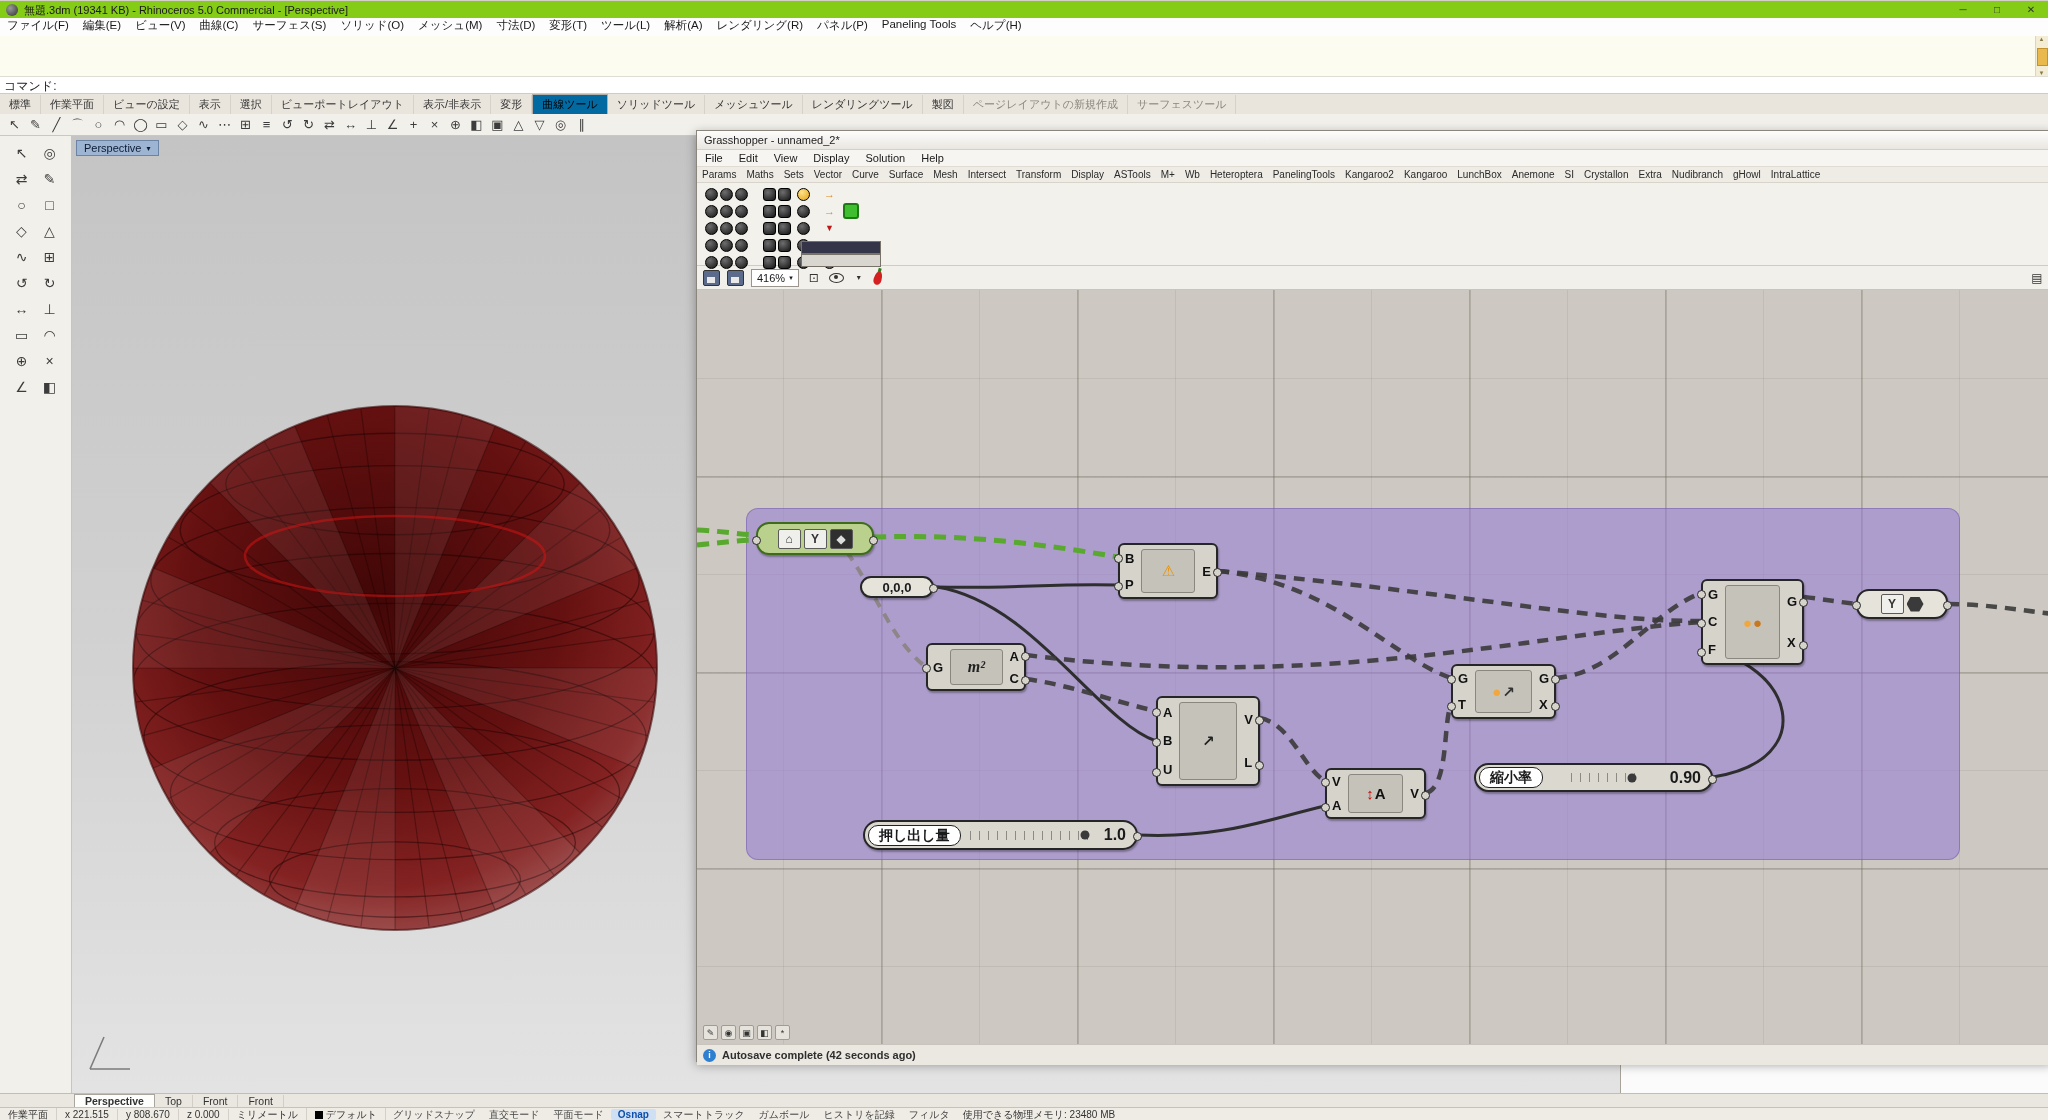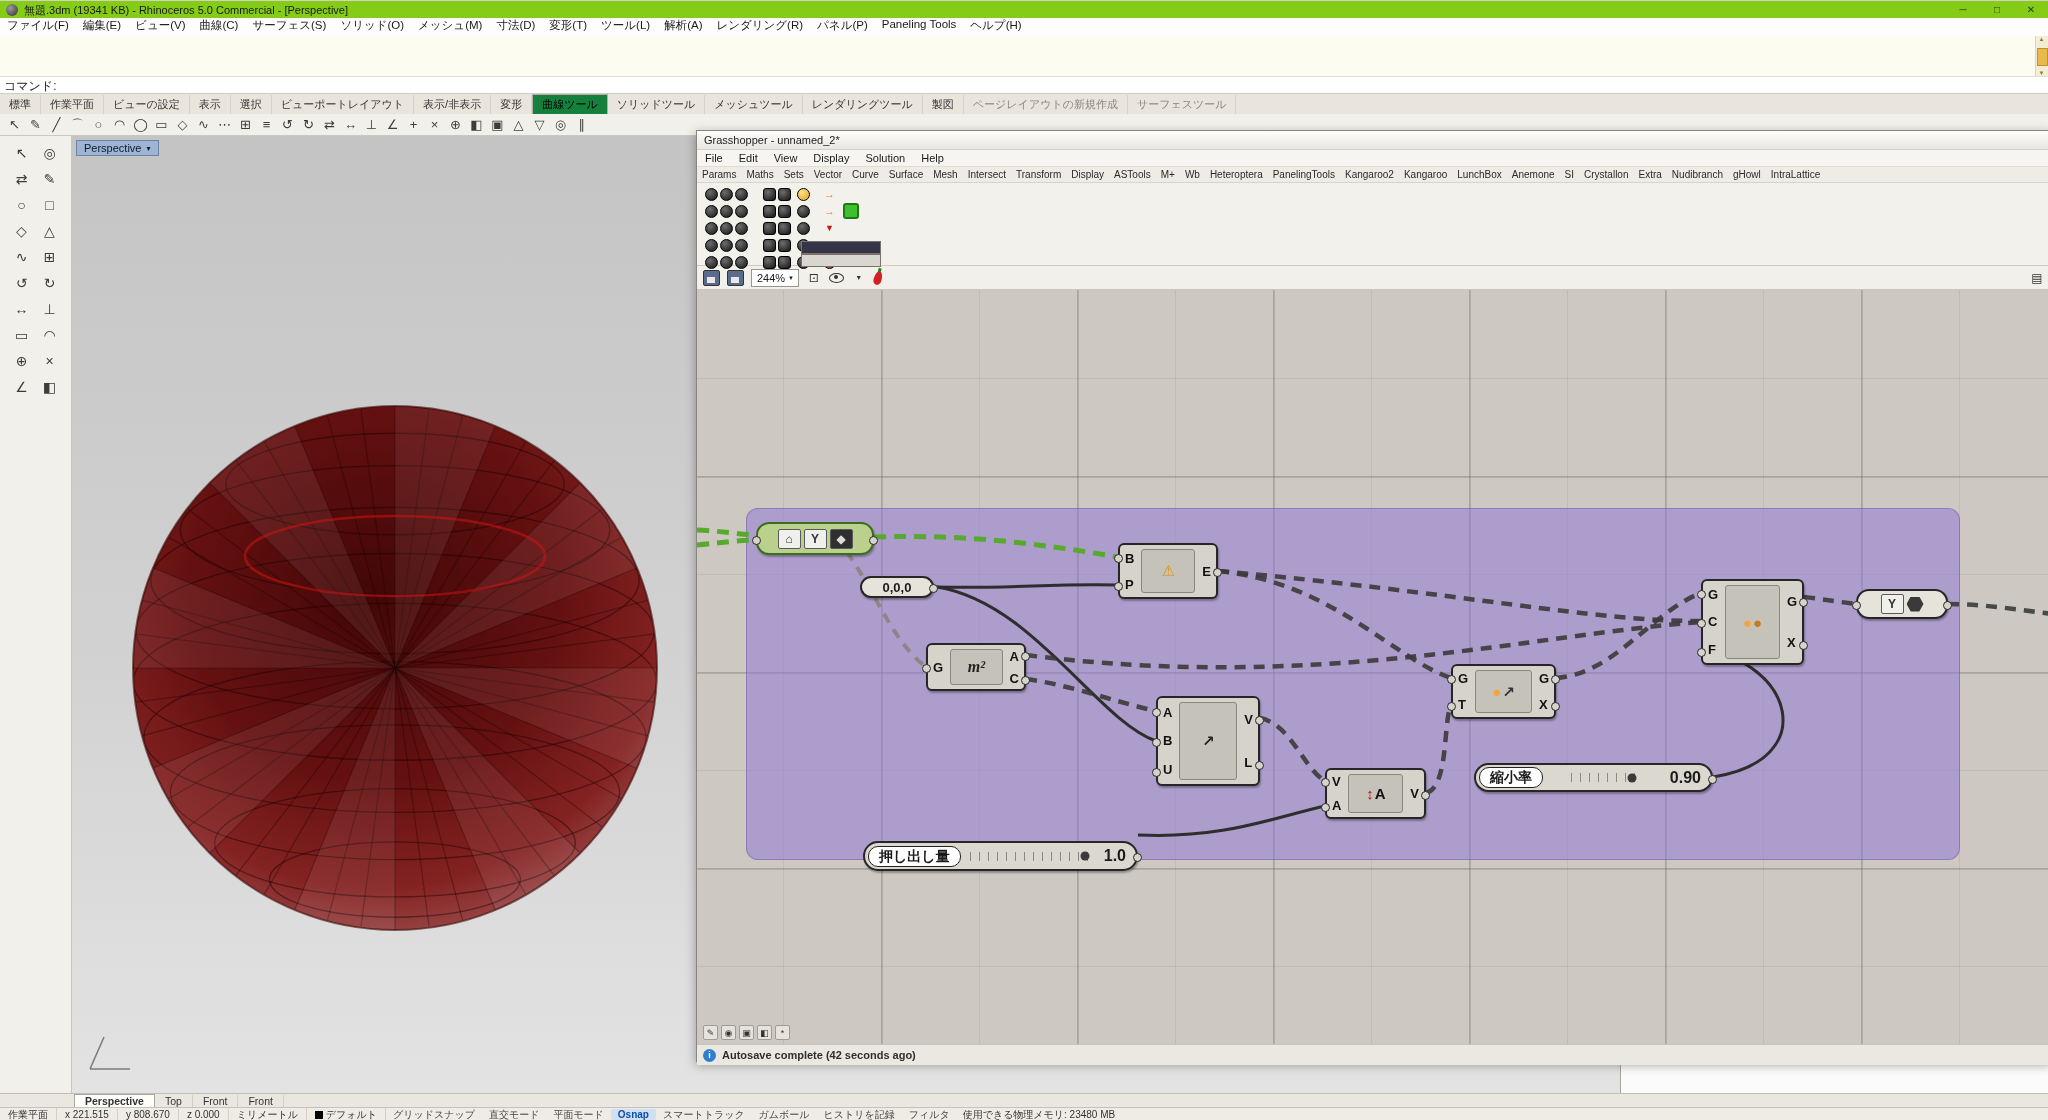--- a/index.html
+++ b/index.html
@@ -24,21 +24,21 @@
     border-left:1px solid #ddd6bc;z-index:6}
   #cmd-scroll .thumb{position:absolute;left:1px;top:12px;width:9px;height:16px;background:#eab94e;border:1px solid #c4922c}
   #cmd-scroll .ar{position:absolute;left:0;width:11px;text-align:center;font-size:6px;color:#8a7a44}
   #cmdline{position:absolute;left:0;top:76px;width:2048px;height:18px;background:#fff;
     border-top:1px solid #e0ddd4;border-bottom:1px solid #cfccc4;font-size:12px;line-height:18px;
     padding-left:4px;box-sizing:border-box;color:#222;z-index:5}
 
   #tabbar{position:absolute;left:0;top:94px;width:2048px;height:20px;background:#e9e5dd;
     display:flex;align-items:flex-end;font-size:11px;z-index:5}
   #tabbar span{padding:2px 9px;color:#333;border-right:1px solid #d6d2c9;white-space:nowrap}
-  #tabbar span.active{background:#15803d;border:1px solid #b3afa6;border-bottom:none;color:#000}
+  #tabbar span.active{background:#0369a1;border:1px solid #b3afa6;border-bottom:none;color:#000}
   #tabbar span.dim{color:#8a867e}
 
   #maintoolbar{position:absolute;left:0;top:114px;width:2048px;height:22px;background:#f2f0ea;
     border-bottom:1px solid #ccc8c0;display:flex;align-items:center;padding-left:4px;box-sizing:border-box;z-index:4}
   #maintoolbar span{width:21px;height:19px;display:inline-flex;align-items:center;justify-content:center;
     font-size:13px;color:#3c3c3c}
 
   #lefttoolbar{position:absolute;left:0;top:136px;width:72px;height:957px;background:#f2f0ea;
     border-right:1px solid #c9c5bd;z-index:2;display:grid;grid-template-columns:repeat(2,28px);
     grid-auto-rows:26px;justify-content:center;padding-top:4px;box-sizing:border-box;align-content:start}
@@ -440,21 +440,21 @@
       </div>
     <div class="ic green" style="position:absolute;left:146px;top:20px"></div>
     <div class="pal-box dark" style="left:104px;top:58px"></div>
     <div class="pal-box" style="left:104px;top:71px"></div>
   </div>
 
   <div id="gh-canvasbar">
     <span class="disk"></span>
     <span class="disk"></span>
     <span class="zoombox">
-      <span>244%</span>
+      <span>416%</span>
       <span style="font-size:7px">▾</span>
     </span>
     <span class="glyphbtn">⊡</span>
     <span class="eyeic"></span>
     <span class="glyphbtn" style="font-size:8px">▾</span>
     <span class="pepper"></span>
     <span style="margin-left:auto" class="glyphbtn">▤</span>
   </div>
 
   <div id="gh-canvas">
@@ -595,21 +595,21 @@
         <span class="nub" style="left: -6px; top: 66.6667px;"></span>
         <span class="nub" style="right: -6px; top: 16.5px;"></span>
         <span class="nub" style="right: -6px; top: 59.5px;"></span>
       </div>
       <div class="gh-capsule" style="left: 1159px; top: 299px; width: 92px; height: 30px;">
         <span class="cap-ic">Y</span>
         <span class="cap-hex"></span>
         <span class="nub" style="left: -6px; top: 10px;"></span>
         <span class="nub" style="right: -6px; top: 10px;"></span>
       </div>
-      <div class="gh-slider" style="left: 166px; top: 530px; width: 275px; height: 30px; margin-top: 21px;">
+      <div class="gh-slider" style="left: 166px; top: 530px; width: 275px; height: 30px;">
         <span class="sl-name">押し出し量</span>
         <span class="sl-track">
           <span class="sl-handle" style="left: 93%;"></span>
         </span>
         <span class="sl-value">1.0</span>
         <span class="nub" style="right: -6px; top: 10px;"></span>
       </div>
       <div class="gh-slider" style="left: 777px; top: 473px; width: 239px; height: 29px; gap: 19px;">
         <span class="sl-name">縮小率</span>
         <span class="sl-track">

